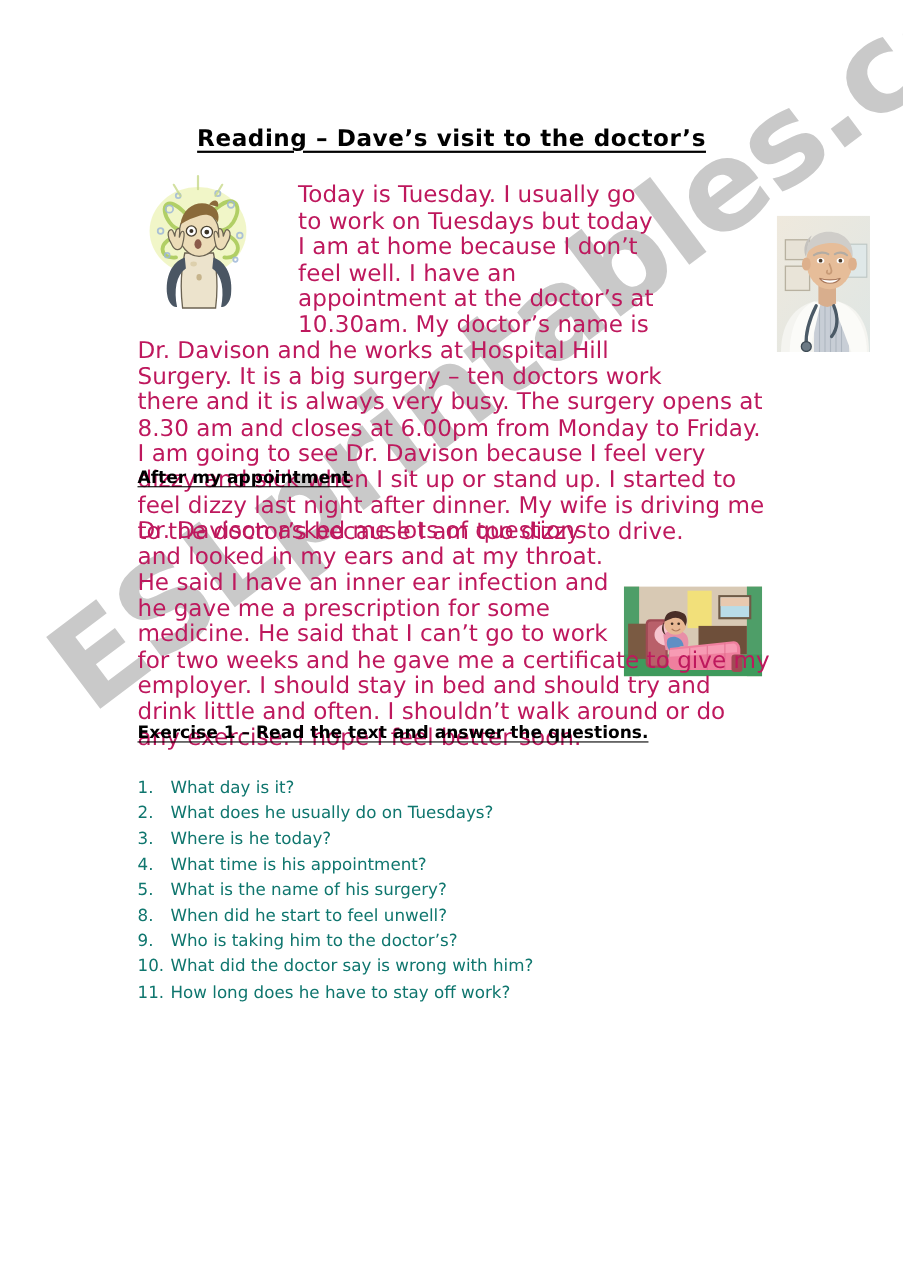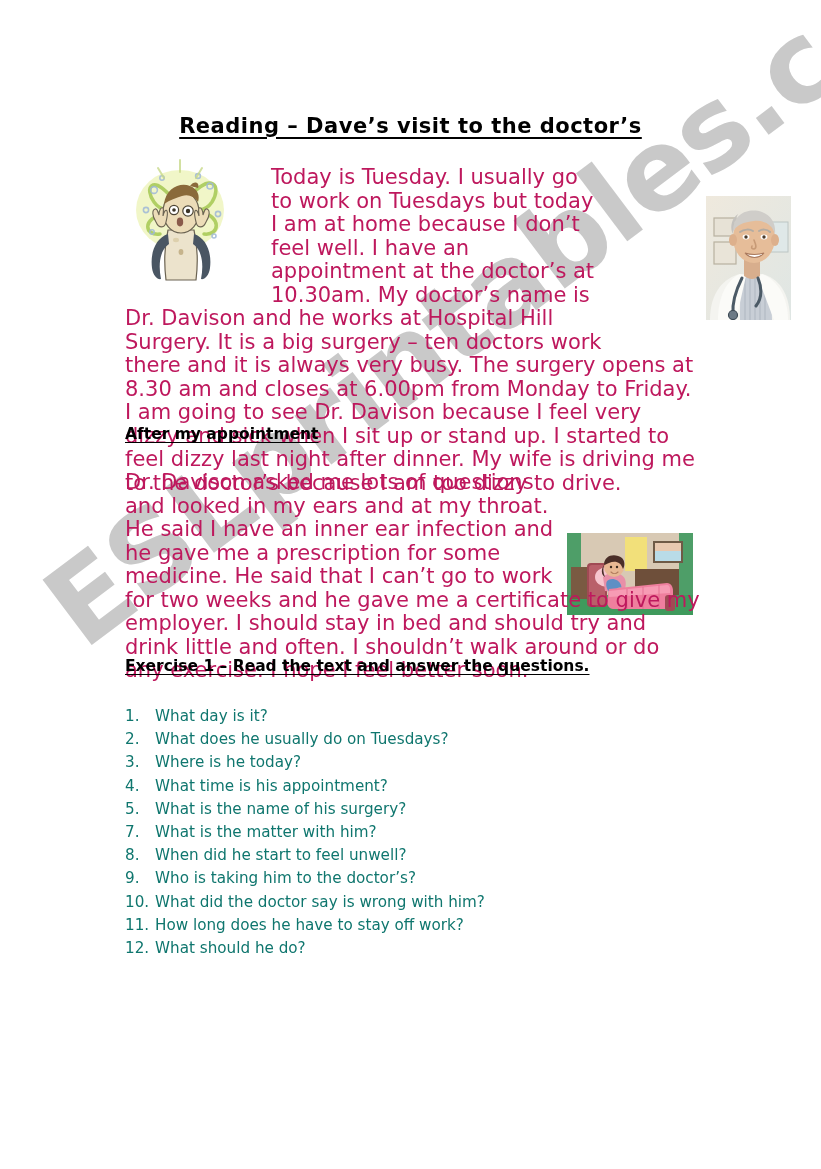--- a/index.html
+++ b/index.html
@@ -356,22 +356,20 @@
     </div>
 
     <div class="section-head" id="head-exercise"><span class="u">Exercise 1 – Read the text and answer the questions.</span></div>
 
     <div class="questions" id="question-list">
         <div class="q-row"><span class="q-num">1.</span><span>What day is it?</span></div>
         <div class="q-row"><span class="q-num">2.</span><span>What does he usually do on Tuesdays?</span></div>
         <div class="q-row"><span class="q-num">3.</span><span>Where is he today?</span></div>
         <div class="q-row"><span class="q-num">4.</span><span>What time is his appointment?</span></div>
         <div class="q-row"><span class="q-num">5.</span><span>What is the name of his surgery?</span></div>
-        <div class="q-row"><span class="q-num">7.</span><span>What is the matter with him?</span></div>
         <div class="q-row"><span class="q-num">8.</span><span>When did he start to feel unwell?</span></div>
         <div class="q-row"><span class="q-num">9.</span><span>Who is taking him to the doctor’s?</span></div>
         <div class="q-row"><span class="q-num">10.</span><span>What did the doctor say is wrong with him?</span></div>
         <div class="q-row"><span class="q-num">11.</span><span>How long does he have to stay off work?</span></div>
-        <div class="q-row"><span class="q-num">12.</span><span>What should he do?</span></div>
       </div>
 
   </div>
 </div>
 
 </body></html>

